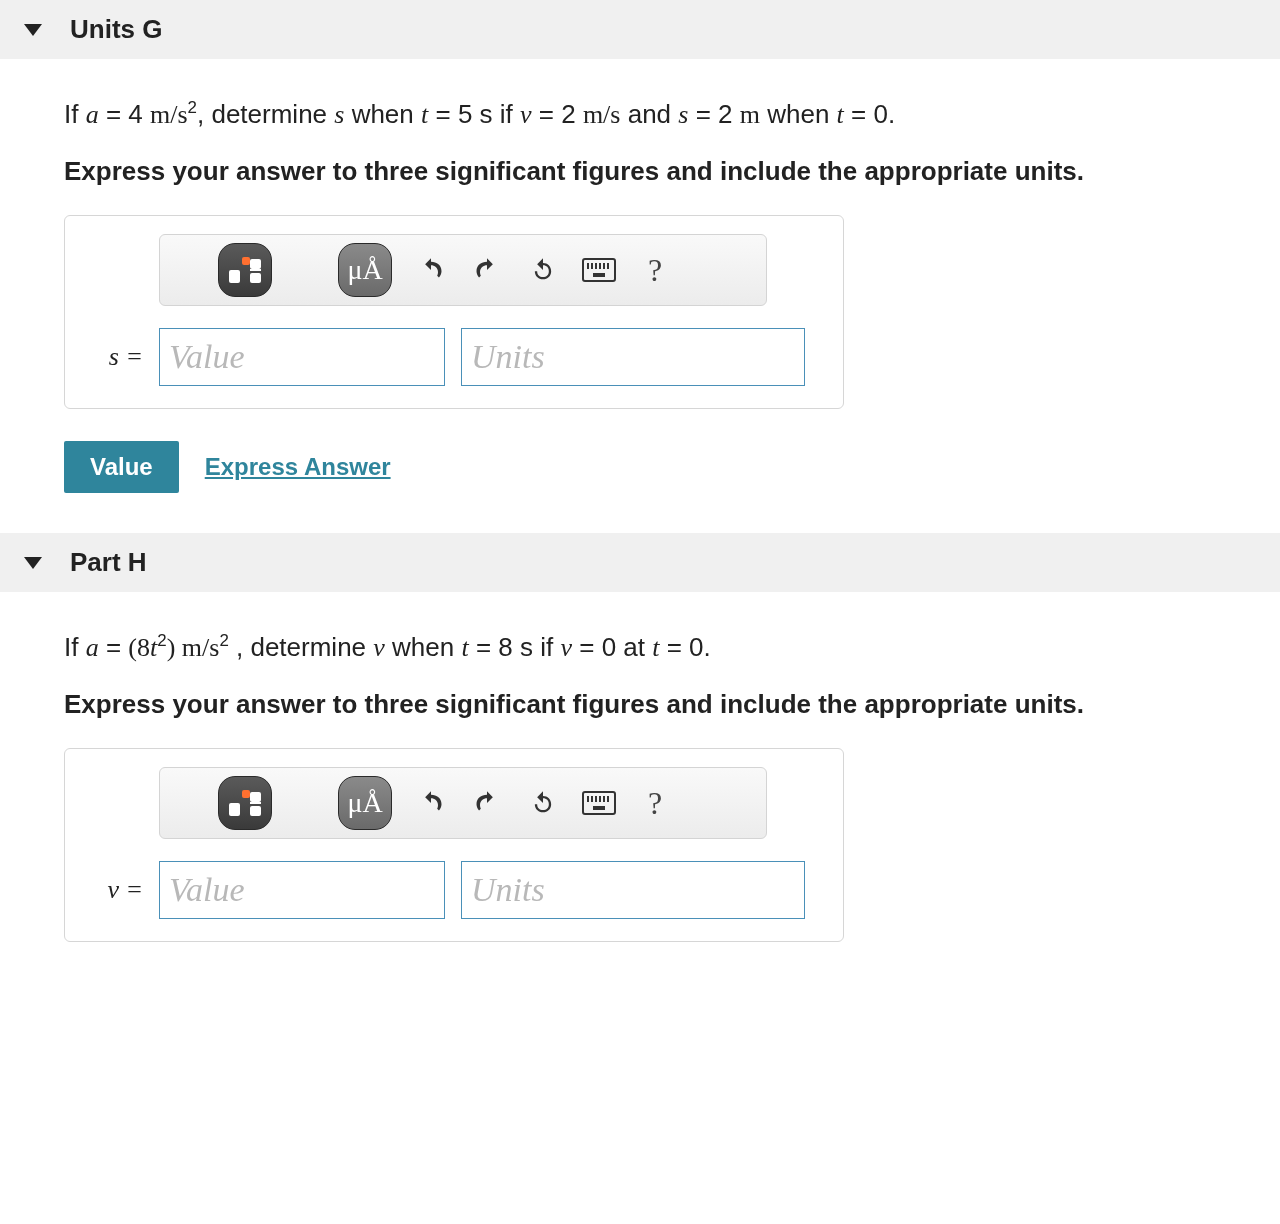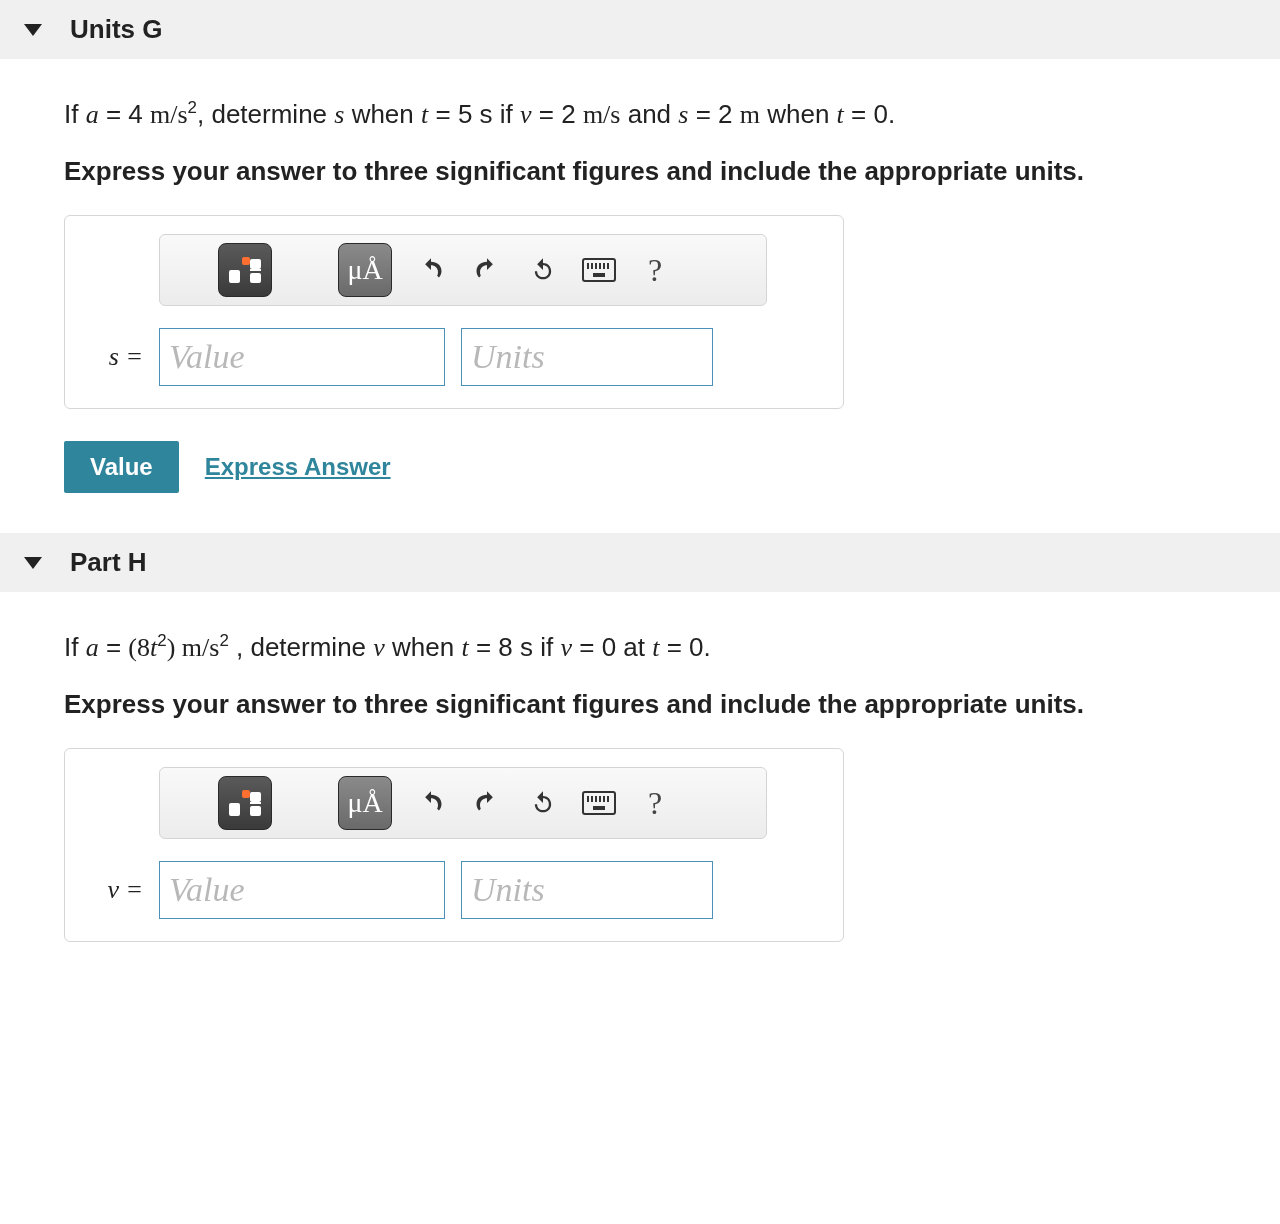--- a/index.html
+++ b/index.html
@@ -56,21 +56,21 @@
     border-radius: 6px;
     padding: 8px 14px;
     display: flex;
     align-items: center;
     gap: 22px;
     margin-left: 72px;
     width: 608px;
   }
   .tb-btn {
     width: 54px; height: 54px;
-    border-radius: 8px;
+    border-radius: 17px;
     background: linear-gradient(#5a5a5a,#3a3a3a);
     border: 1px solid #2a2a2a;
     display:flex; align-items:center; justify-content:center;
     color:#fff;
     font-size:22px;
     position:relative;
     margin-left:44px;
   }
   .tb-btn.light {
     background: linear-gradient(#8a8a8a,#6a6a6a);
@@ -115,21 +115,21 @@
     display:flex;
     align-items:center;
     padding: 0 9px;
     font-family:'Times New Roman', serif;
     font-style: italic;
     font-size: 34px;
     color:#b8b8b8;
     background:#fff;
   }
   .field.value { width: 286px; }
-  .field.units { width: 252px; }
+  .field.units { width: 344px; }
   .submit-row { margin-top: 32px; display:flex; align-items:center; gap:26px; }
   .submit-btn {
     background:#2f859c;
     color:#fff;
     font-weight:bold;
     font-size:24px;
     padding: 12px 26px;
     border:none;
     border-radius:2px;
   }

